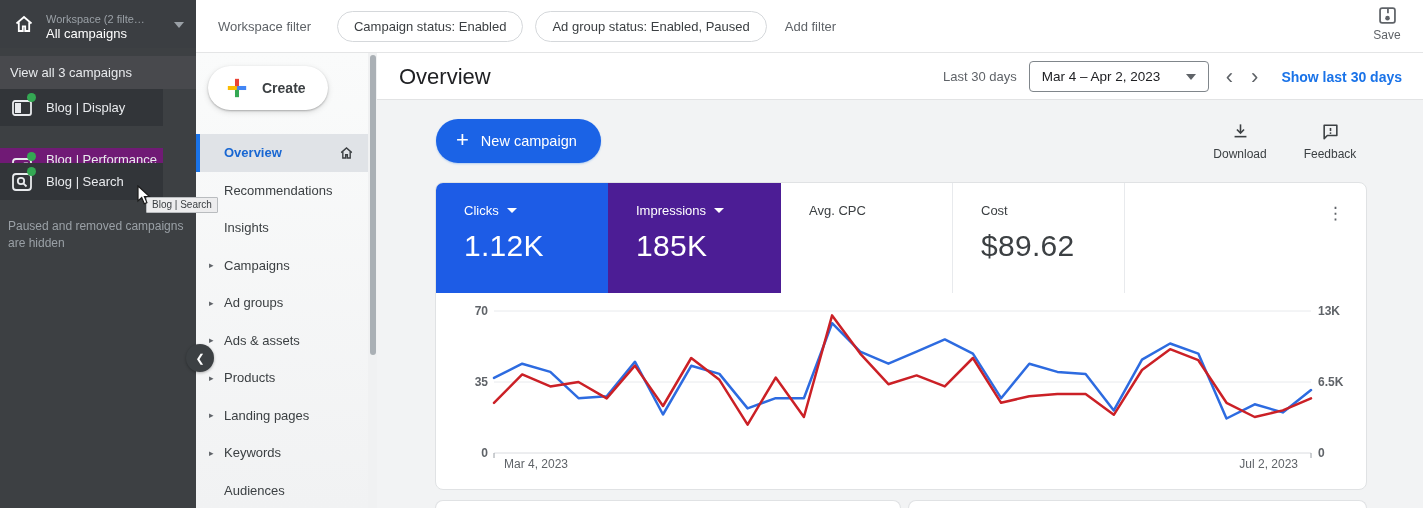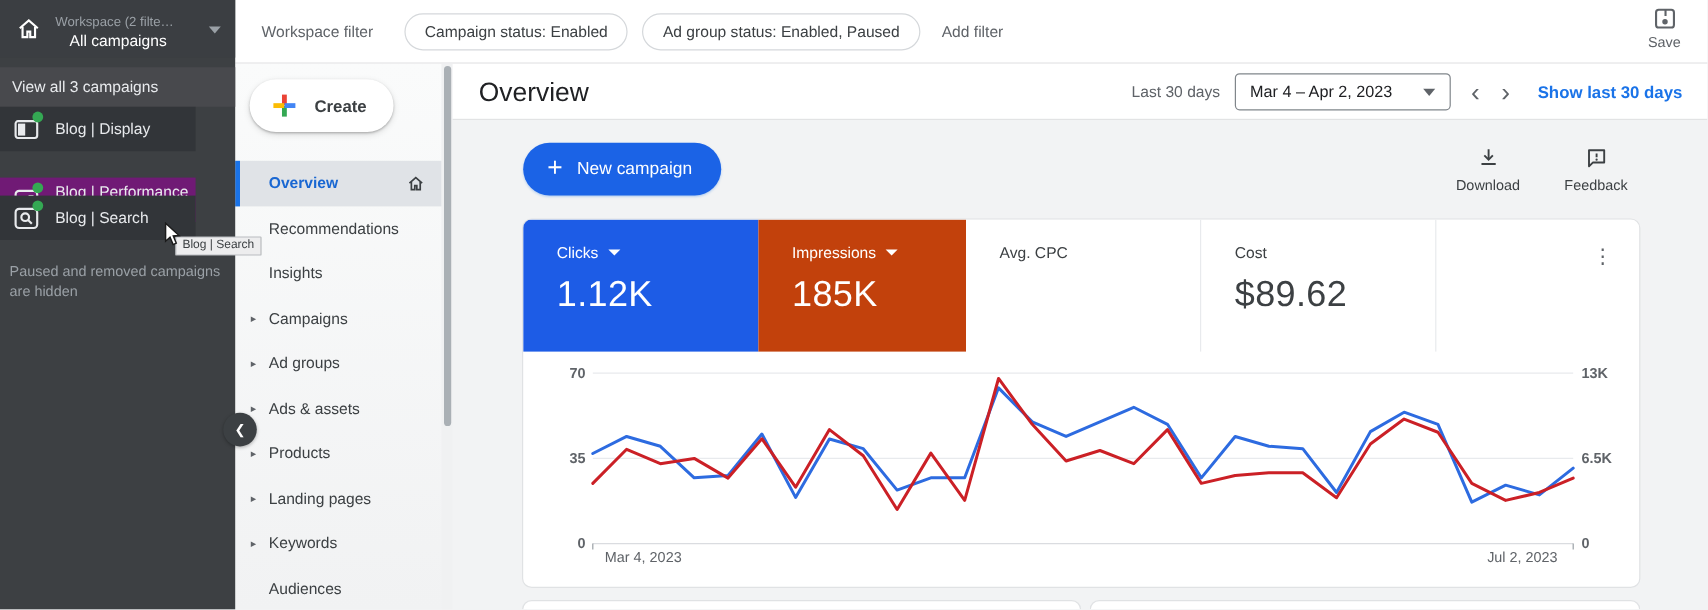--- a/index.html
+++ b/index.html
@@ -5,21 +5,21 @@
   * { margin:0; padding:0; box-sizing:border-box; }
   html,body { width:1423px; height:508px; overflow:hidden; }
   body { font-family:"Liberation Sans", sans-serif; background:#f2f3f4; position:relative; color:#3c4043; }
   svg { display:block; }
 
   
   .dark-sidebar { position:absolute; left:0; top:0; width:196px; height:508px; background:#3d4043; z-index:5; }
   .ws-header { position:absolute; left:0; top:0; width:196px; height:48px; background:#3b3e42; }
   .home-btn { position:absolute; left:8px; top:8px; width:32px; height:32px; display:flex; align-items:center; justify-content:center; }
   .ws-title { position:absolute; left:46px; top:13px; font-size:11px; color:#9aa0a6; white-space:nowrap; }
-  .ws-sub { position:absolute; left:58px; top:26px; font-size:13px; color:#ffffff; white-space:nowrap; }
+  .ws-sub { position:absolute; left:46px; top:26px; font-size:13px; color:#ffffff; white-space:nowrap; }
   .ws-caret { position:absolute; right:12px; top:22px; width:0; height:0; border-left:5px solid transparent; border-right:5px solid transparent; border-top:6px solid #9aa0a6; }
   .viewall-row { position:absolute; left:0; top:56px; width:196px; height:33px; background:#48494d; color:#e8eaed; font-size:13px; display:flex; align-items:center; padding-left:10px; cursor:pointer; }
   .camp-row { position:absolute; left:0; width:163px; height:37px; background:#323539; color:#e8eaed; font-size:13px; display:flex; align-items:center; padding-left:10px; cursor:pointer; }
   .camp-row.hl { background:#701a75;margin-top:22px; }
   .camp-icon { position:relative; width:24px; height:24px; margin-right:12px; flex:0 0 auto; }
   .camp-dot { position:absolute; right:-2px; top:-3px; width:9px; height:9px; border-radius:50%; background:#34a853; }
   .hidden-note { position:absolute; left:8px; top:218px; width:178px; font-size:12px; line-height:17px; color:#9aa0a6; }
   .sb-tooltip { position:absolute; left:146px; top:197px; background:#ededee; border:1px solid #b9bcbf; color:#3c4043; font-size:10px; padding:1px 5px 2px; white-space:nowrap; z-index:30; border-radius:1px; }
   .cursor { position:absolute; left:136px; top:185px; z-index:31; }
 
@@ -60,21 +60,21 @@
   
   .content { position:absolute; left:377px; top:100px; width:1046px; height:408px; background:#f2f3f4; z-index:1; }
   .new-campaign { position:absolute; left:59px; top:19px; height:44px; border-radius:22px; background:#1b63e6; color:#fff; display:flex; align-items:center; padding:0 24px 0 20px; font-size:14.5px; cursor:pointer; box-shadow:0 1px 2px rgba(26,115,232,.3); }
   .new-campaign .plus { font-size:22px; font-weight:300; margin-right:12px; line-height:1; margin-top:-2px; }
   .tool-block { position:absolute; top:22px; width:64px; text-align:center; cursor:pointer; }
   .tool-block svg { margin:0 auto; }
   .tool-block .lbl { font-size:12px; color:#3c4043; margin-top:6px; }
 
   .overview-card { position:absolute; left:58px; top:82px; width:932px; height:308px; background:#fff; border:1px solid #e0e2e4; border-radius:8px; overflow:hidden; }
   .stat-row { display:flex; height:110px; }
-  .stat-box { width:196px; flex:0 0 auto; padding:20px 0 0 28px; cursor:pointer; position:relative; }
+  .stat-box { width:172px; flex:0 0 auto; padding:20px 0 0 28px; cursor:pointer; position:relative; }
   .stat-box.colored { color:#fff; }
   .stat-box.white { color:#3c4043; border-right:1px solid #e8eaed; }
   .stat-label { font-size:13px; display:flex; align-items:center; }
   .stat-caret { width:0; height:0; border-left:5px solid transparent; border-right:5px solid transparent; border-top:5px solid #fff; margin-left:8px; }
   .stat-value { font-size:30px; font-weight:300; margin-top:11px; letter-spacing:.3px; }
   .stat-filler { flex:1 1 auto; position:relative; }
   .kebab { position:absolute; right:22px; top:22px; font-size:17px; color:#5f6368; cursor:pointer; letter-spacing:0; line-height:1; }
 
   .chart-area { position:absolute; left:0; top:110px; width:932px; height:198px; }
   .chart-area svg { position:absolute; left:0; top:0; }
@@ -278,21 +278,21 @@
 
   <div class="overview-card">
     <div class="stat-row">
       <div class="stat-box colored" style="background: rgb(29, 92, 230);">
         <div class="stat-label">
             <span>Clicks</span>
             <span class="stat-caret"></span>
           </div>
         <div class="stat-value">1.12K</div>
       </div>
-      <div class="stat-box colored" style="width: 173px; background: #c2410c;">
+      <div class="stat-box colored" style="width: 173px; background: #4c1d95;">
         <div class="stat-label">
             <span>Impressions</span>
             <span class="stat-caret"></span>
           </div>
         <div class="stat-value">185K</div>
       </div>
       <div class="stat-box white">
         <div class="stat-label">
             <span>Avg. CPC</span>
           </div>

